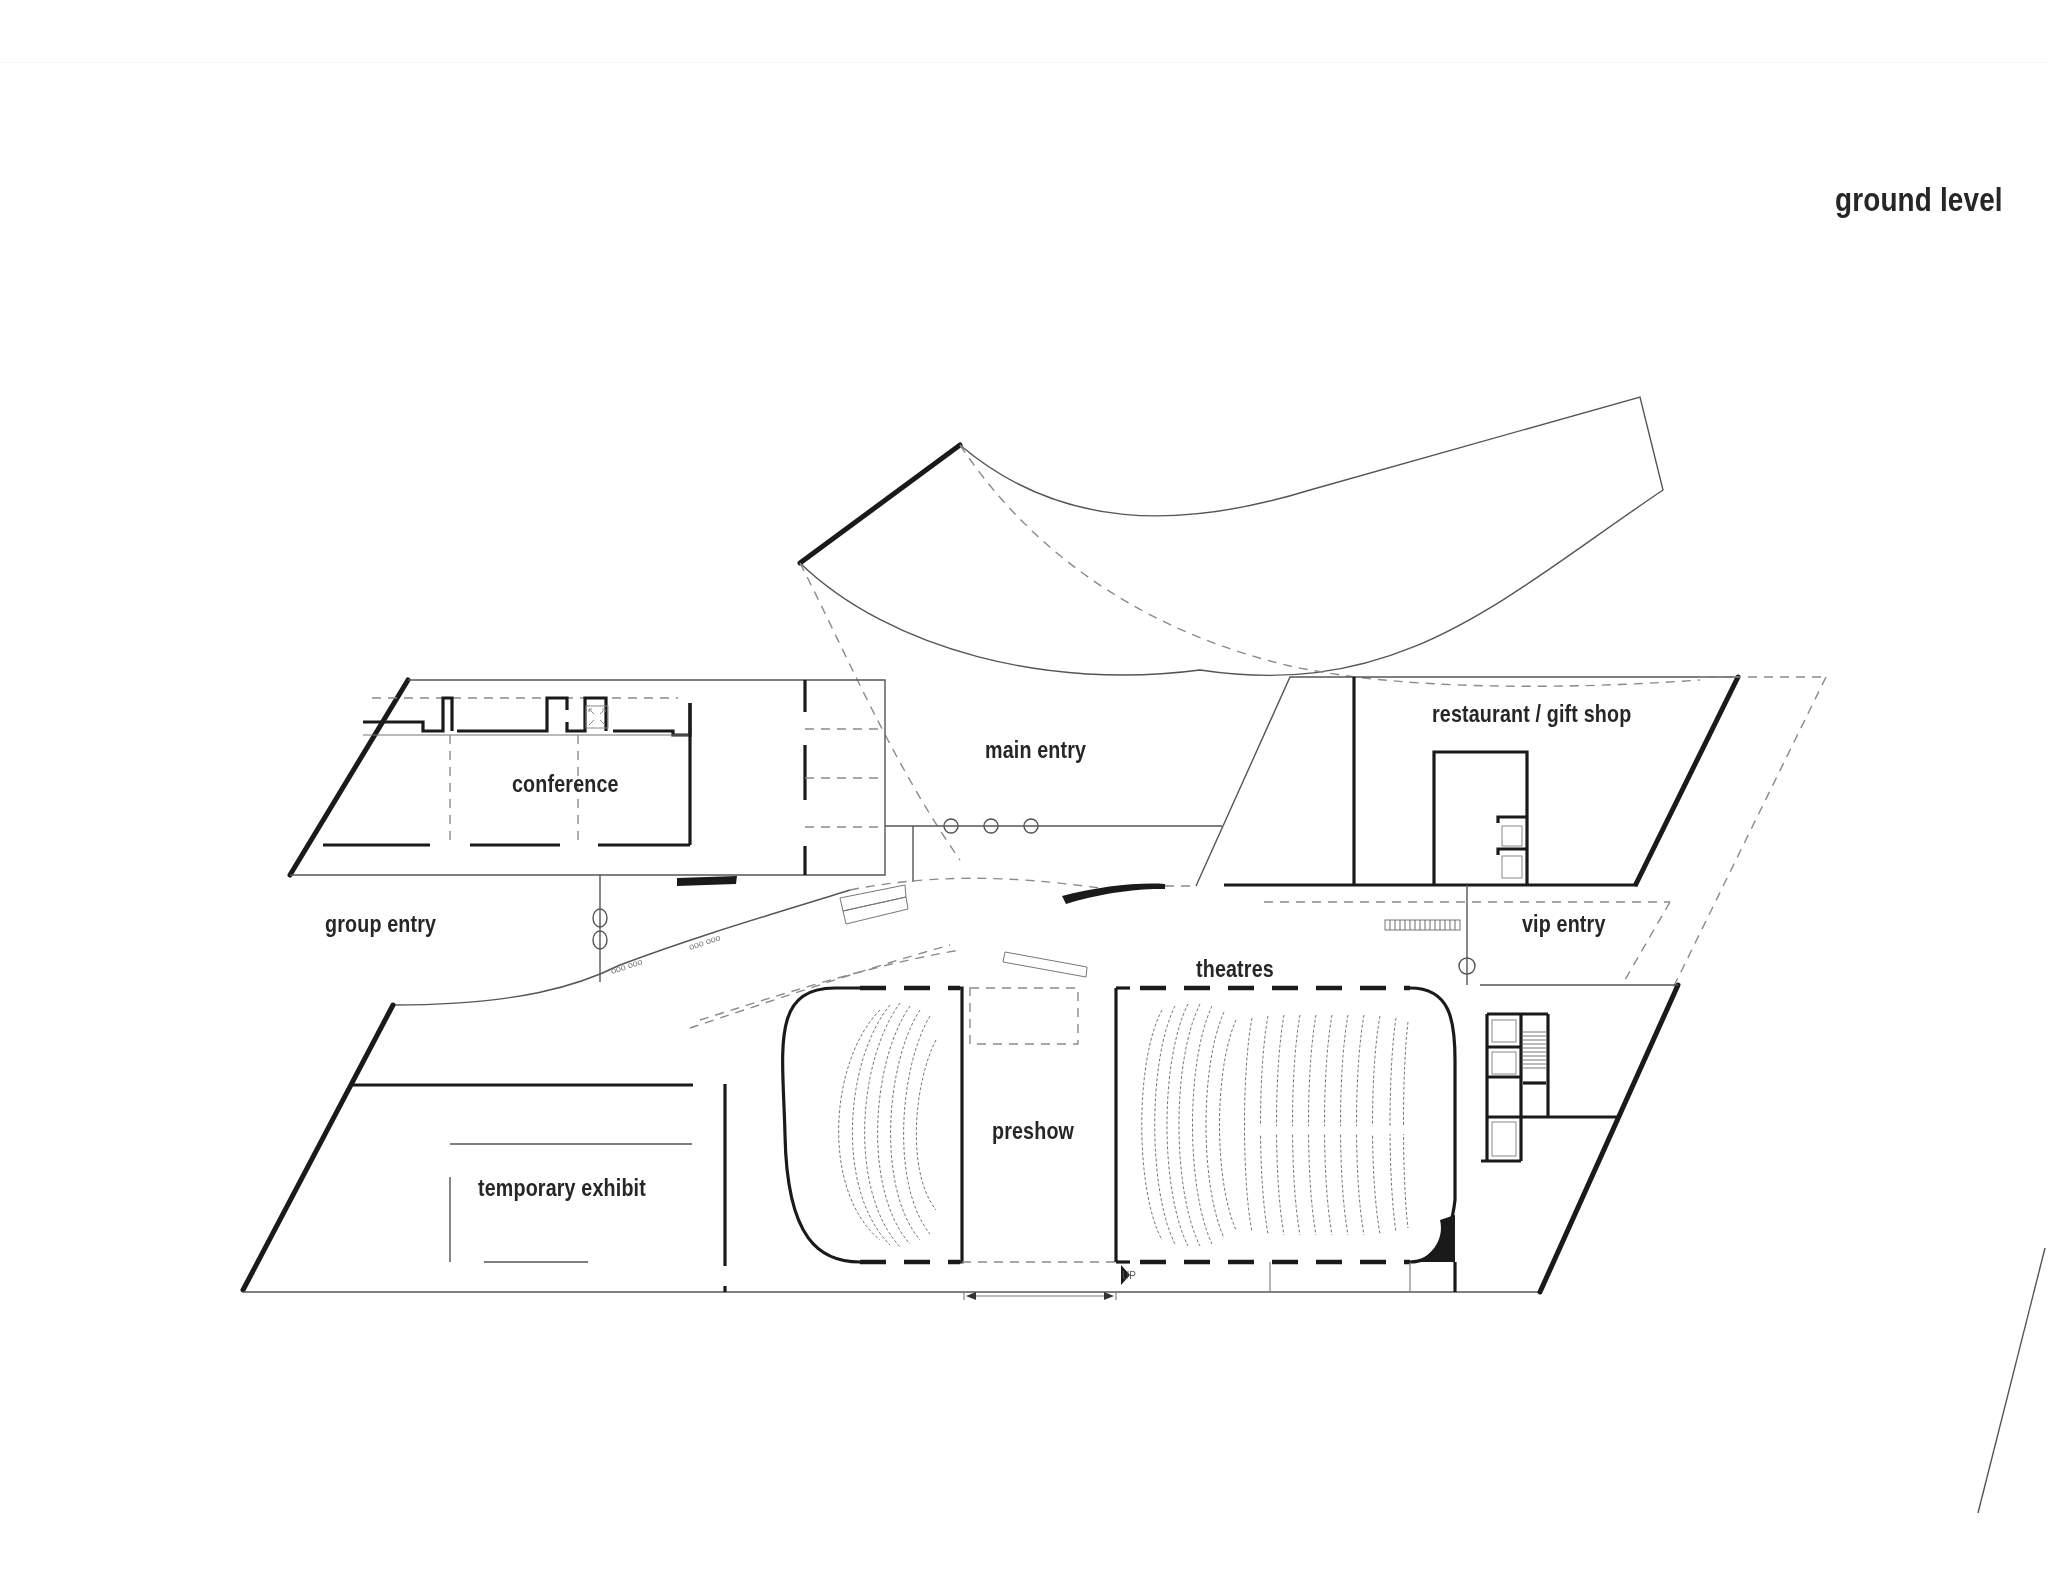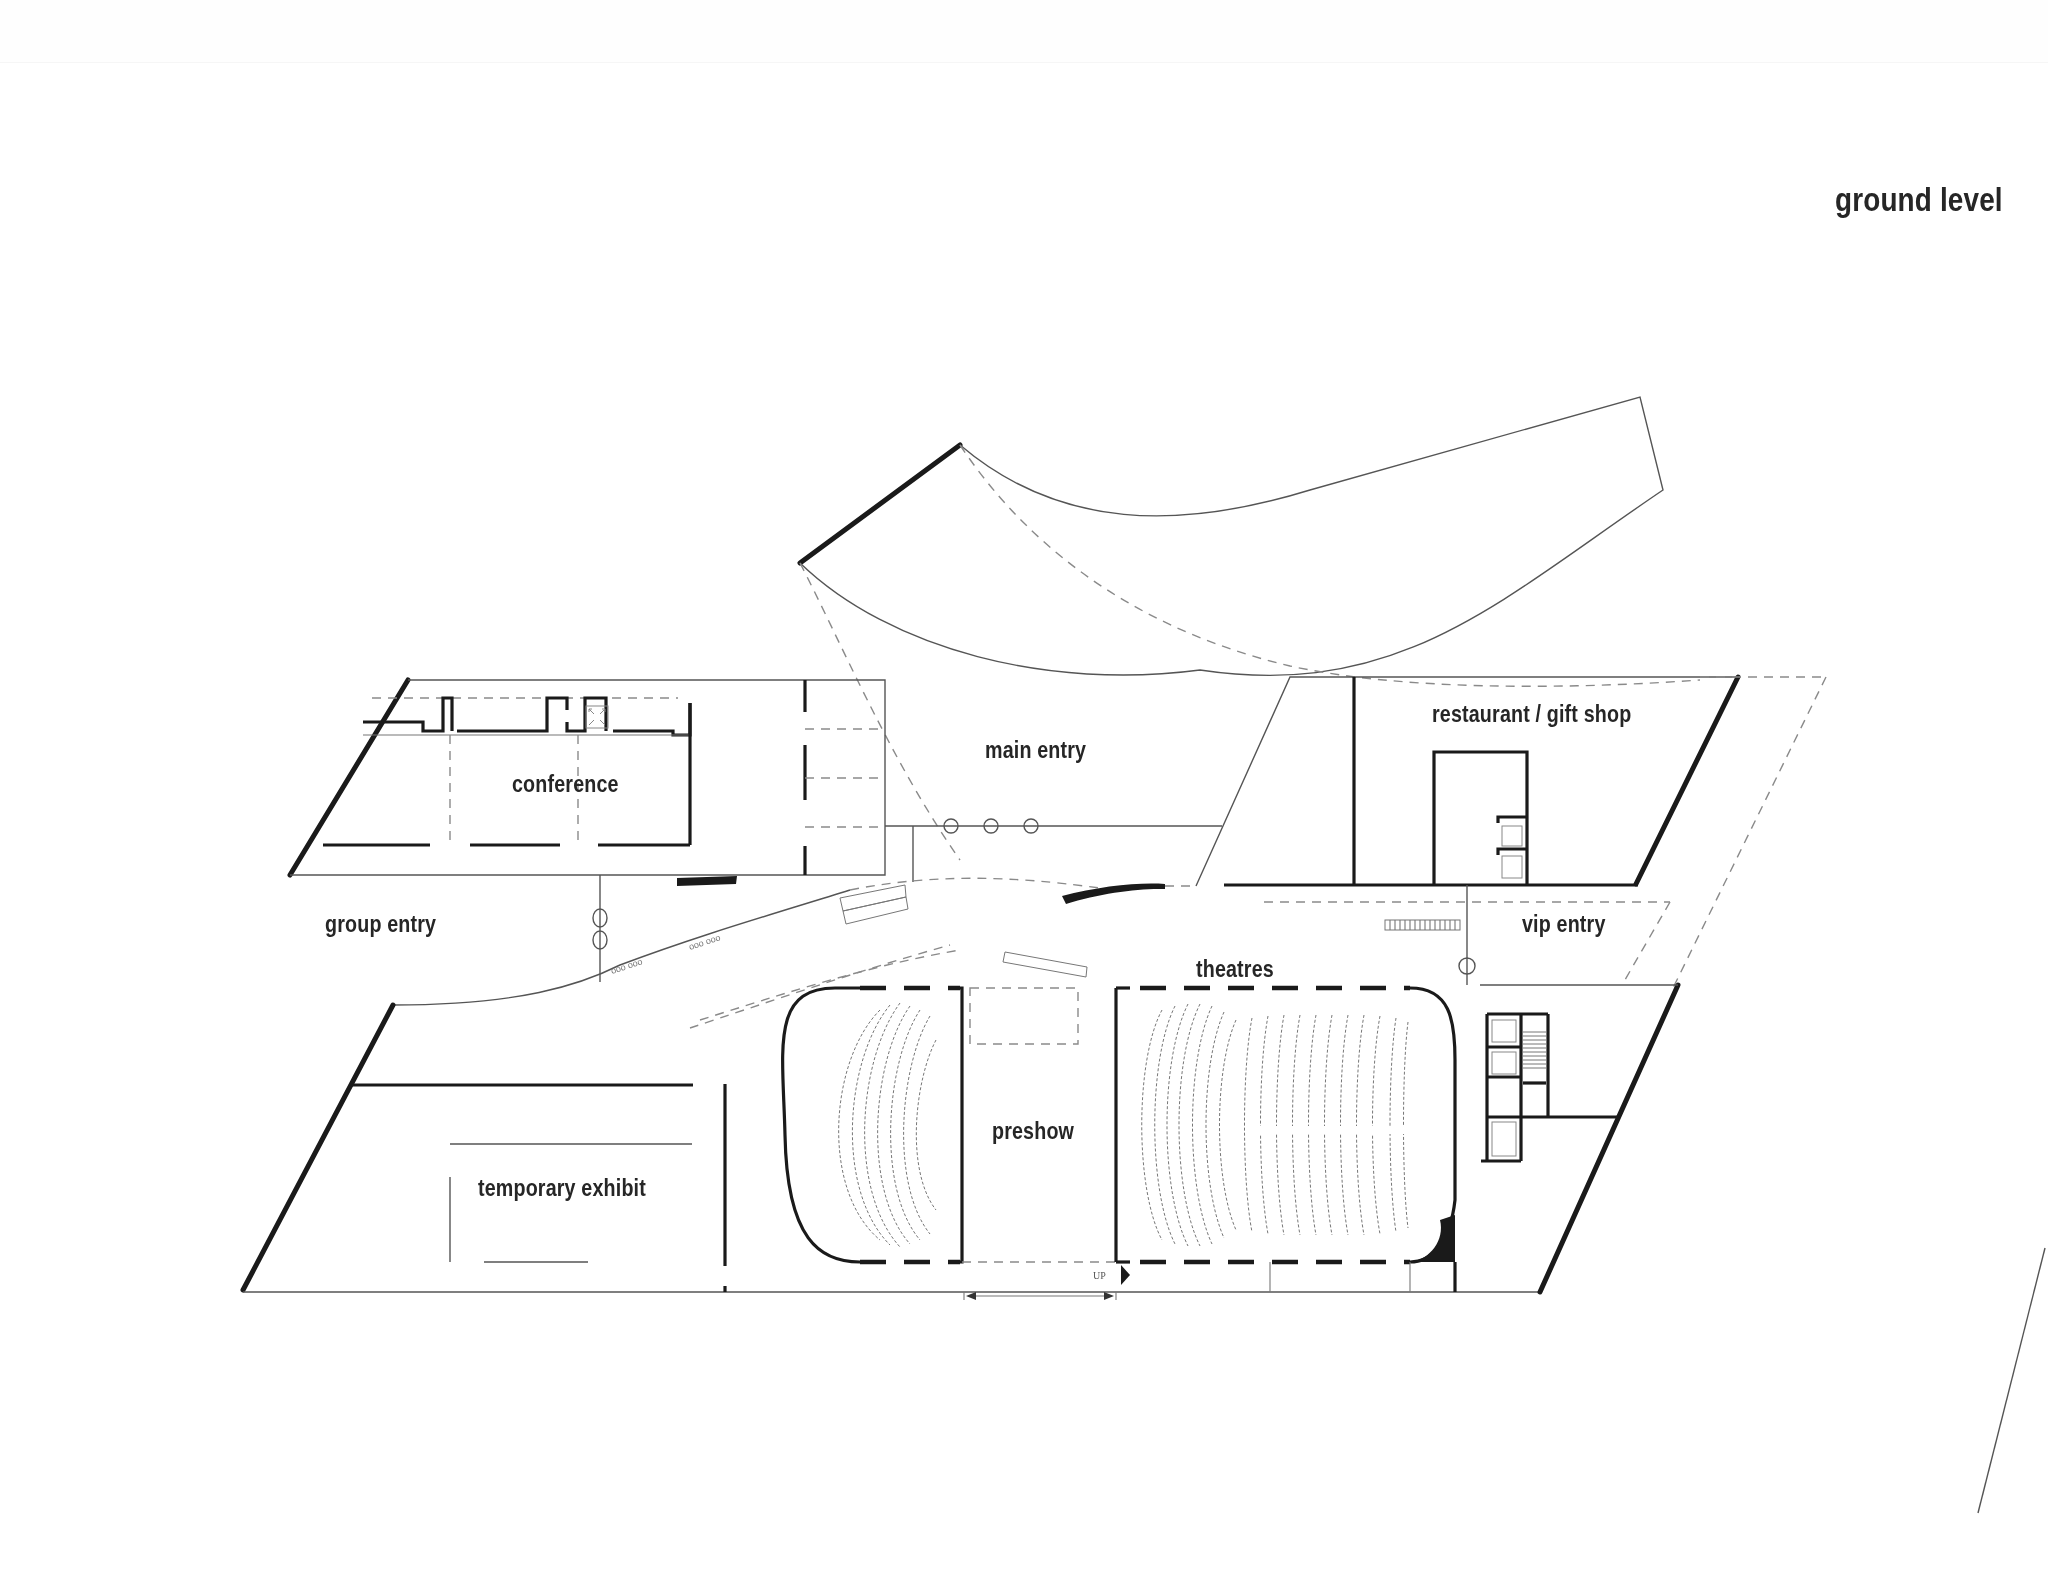--- a/index.html
+++ b/index.html
@@ -11,21 +11,21 @@
       position: absolute;
       font-family: "Liberation Sans Narrow", "Liberation Sans", sans-serif;
       font-weight: bold;
       color: #262626;
       white-space: nowrap;
       transform-origin: left top;
       letter-spacing: 0.2px;
     }
     .lbl-room { font-size: 24px; transform: scaleX(0.82); }
     .lbl-title { font-size: 34px; transform: scaleX(0.82); }
-    .lbl-up { position: absolute; font-family: Liberation Serif, serif; font-size: 10px; color: #555; }
+    .lbl-up { position: absolute; font-family: Liberation Sans, sans-serif; font-size: 10px; color: #555; margin-left: 29px; }
     .thick { stroke: #1a1a1a; stroke-width: 5; fill: none; stroke-linecap: round; }
     .wall { stroke: #1a1a1a; stroke-width: 3.2; fill: none; }
     .thin { stroke: #555; stroke-width: 1.4; fill: none; }
     .hair { stroke: #777; stroke-width: 1.1; fill: none; }
     .dash { stroke: #8a8a8a; stroke-width: 1.4; fill: none; stroke-dasharray: 9 7; }
     .dashw { stroke: #1a1a1a; stroke-width: 4.5; fill: none; stroke-dasharray: 26 18; }
     .seat { stroke: #777; stroke-width: 1; fill: none; }
     .lift { stroke: #888; stroke-width: 1; fill: none; }
   </style>
 </head>

